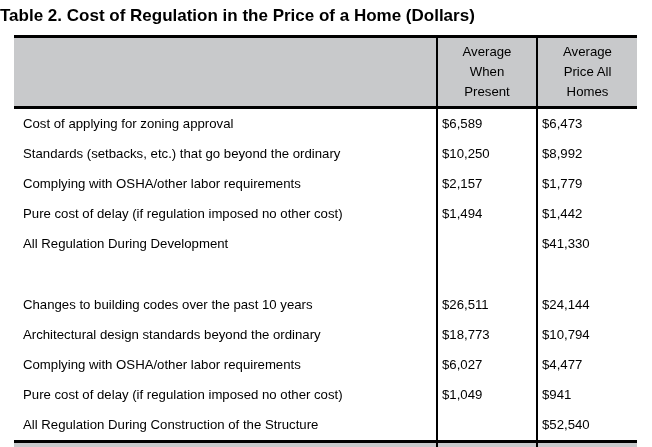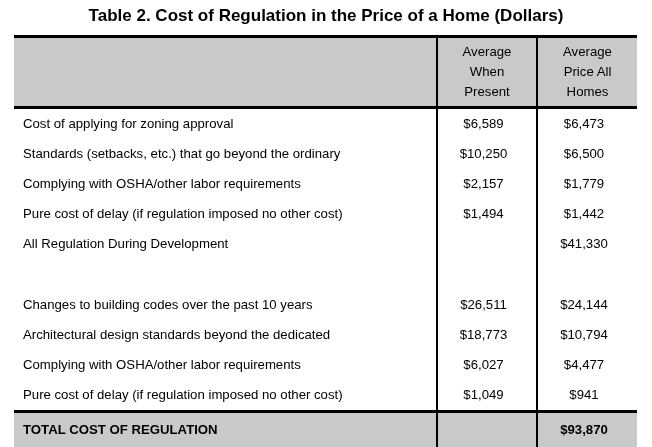--- a/index.html
+++ b/index.html
@@ -1,41 +1,41 @@
 <!DOCTYPE html>
 <html><head>
 <meta charset="utf-8">
 <style>
   html, body { margin: 0; padding: 0; background: #ffffff; }
   body {
     width: 652px; height: 447px; overflow: hidden; position: relative;
     font-family: "Liberation Sans", sans-serif; color: #000;
   }
   .title {
-    position: absolute; left: 0; top: 6px; width: 652px; text-align: center;
+    position: absolute; left: 0; top: 6px; width: 652px; 
     font-weight: bold; font-size: 17px; letter-spacing: 0px;
   }
   table.reg {
     position: absolute; left: 14px; top: 35px; width: 623px;
     border-collapse: collapse; font-size: 13.2px;
   }
   table.reg td, table.reg th { padding: 4px; }
   col.c-label { width: 423px; }
   col.c-a { width: 100px; }
   col.c-b { width: 100px; }
   .hdr th {
     background: #c8c9cb; border-top: 3px solid #000; border-bottom: 3px solid #000;
     font-weight: normal; vertical-align: top; line-height: 20px; padding-top: 2px; padding-bottom: 1px;
     text-align: center;
   }
   .hdr th.v1, td.v1 { border-left: 2px solid #000; }
   .hdr th.v2, td.v2 { border-left: 2px solid #000; }
   tr.row td { height: 22.1px; line-height: 22px; }
   tr.row td.lab { padding-left: 9px; white-space: nowrap; }
-  tr.row td.num { text-align: center; padding-right: 11px; }
+  tr.row td.num { text-align: left; padding-right: 11px; }
   tr.bold td { font-weight: normal; }
   tr.spacer td { height: 22px; }
   tr.total td {
     background: #c8c9cb; border-top: 3px solid #000; border-bottom: 7px solid #000000;
     font-weight: bold; height: 26px; line-height: 26px;
   }
 </style>
 </head>
 <body>
 
@@ -64,21 +64,21 @@
   </thead>
   <tbody>
     <tr class="row">
       <td class="lab">Cost of applying for zoning approval</td>
       <td class="num v1">$6,589</td>
       <td class="num v2">$6,473</td>
     </tr>
     <tr class="row">
       <td class="lab">Standards (setbacks, etc.) that go beyond the ordinary</td>
       <td class="num v1">$10,250</td>
-      <td class="num v2">$6,500</td>
+      <td class="num v2">$8,992</td>
     </tr>
     <tr class="row">
       <td class="lab">Complying with OSHA/other labor requirements</td>
       <td class="num v1">$2,157</td>
       <td class="num v2">$1,779</td>
     </tr>
     <tr class="row">
       <td class="lab">Pure cost of delay (if regulation imposed no other cost)</td>
       <td class="num v1">$1,494</td>
       <td class="num v2">$1,442</td>
@@ -92,33 +92,38 @@
       <td class="lab"></td>
       <td class="num v1"></td>
       <td class="num v2"></td>
     </tr>
     <tr class="row">
       <td class="lab">Changes to building codes over the past 10 years</td>
       <td class="num v1">$26,511</td>
       <td class="num v2">$24,144</td>
     </tr>
     <tr class="row">
-      <td class="lab">Architectural design standards beyond the dedicated</td>
+      <td class="lab">Architectural design standards beyond the ordinary</td>
       <td class="num v1">$18,773</td>
       <td class="num v2">$10,794</td>
     </tr>
     <tr class="row">
       <td class="lab">Complying with OSHA/other labor requirements</td>
       <td class="num v1">$6,027</td>
       <td class="num v2">$4,477</td>
     </tr>
     <tr class="row">
       <td class="lab">Pure cost of delay (if regulation imposed no other cost)</td>
       <td class="num v1">$1,049</td>
       <td class="num v2">$941</td>
     </tr>
+    <tr class="row bold">
+      <td class="lab">All Regulation During Construction of the Structure</td>
+      <td class="num v1"></td>
+      <td class="num v2">$52,540</td>
+    </tr>
     <tr class="row total">
       <td class="lab">TOTAL COST OF REGULATION</td>
       <td class="num v1"></td>
       <td class="num v2">$93,870</td>
     </tr>
   </tbody>
 </table>
 
 </body></html>

